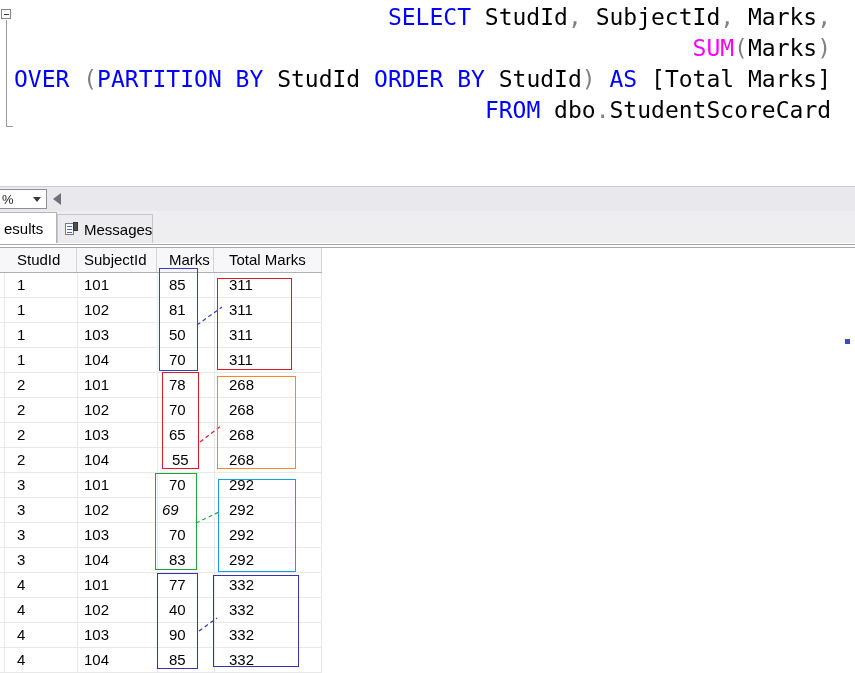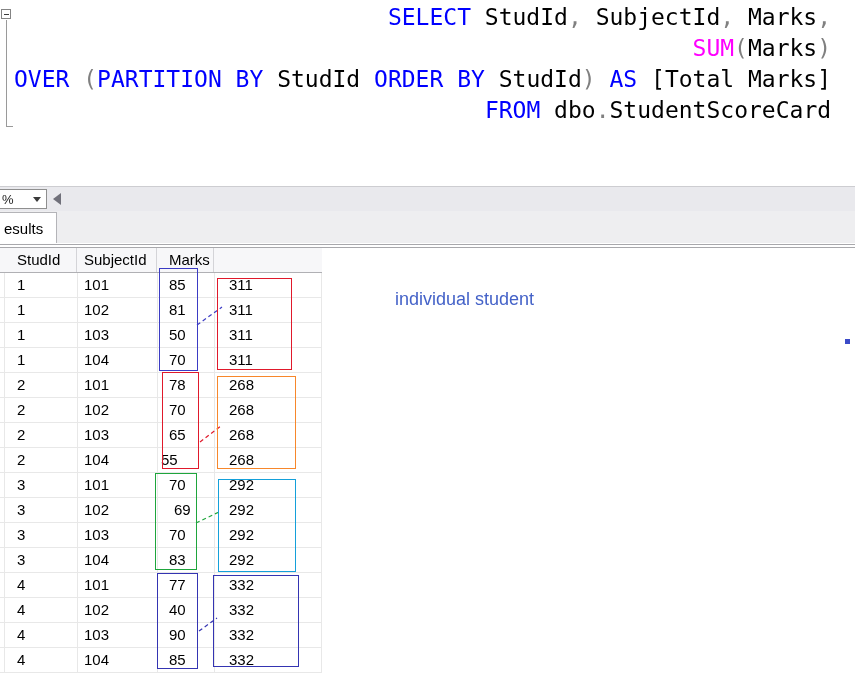--- a/index.html
+++ b/index.html
@@ -74,28 +74,39 @@
       <span id="zoom-value">%</span>
       <span id="zoom-caret"></span>
     </div>
     <div id="hscroll-left-arrow" class="abs"></div>
   </div>
 
   <div id="tab-strip" class="abs">
     <div id="tab-results" class="abs">
       <span class="tab-label">esults</span>
     </div>
+    <div id="tab-messages" class="abs">
+      <span id="messages-icon">
+        <span class="page"></span>
+          <span class="l1"></span>
+          <span class="l2"></span>
+          <span class="l3"></span>
+          <span class="bar"></span>
+      </span>
+      <span class="tab-label">Messages</span>
+    </div>
   </div>
   <div class="divider-line abs" style="top:244px"></div>
   <div class="divider-line abs" style="top:247px"></div>
 
   <div id="grid-header" class="abs">
       <div class="hcell" style="left: 4px; width: 73px; padding-left: 13px;">StudId</div>
       <div class="hcell" style="left: 77px; width: 80px; padding-left: 7px;">SubjectId</div>
       <div class="hcell" style="left: 157px; width: 57px; padding-left: 12px;">Marks</div>
+      <div class="hcell" style="left: 214px; width: 108px; padding-left: 15px;">Total Marks</div>
     </div>
   <div id="selected-cell" class="abs"></div>
   <div id="grid-body" class="abs">
       <div class="grow" style="top: 0px;">
         <div class="gcell" style="left: 17px; width: 60px;">1</div>
         <div class="gcell" style="left: 84px; width: 73px;">101</div>
         <div class="gcell" style="left: 169px; width: 45px;">85</div>
         <div class="gcell" style="left: 229px; width: 93px;">311</div>
       </div>
       <div class="grow" style="top: 25px;">
@@ -130,33 +141,33 @@
       </div>
       <div class="grow" style="top: 150px;">
         <div class="gcell" style="left: 17px; width: 60px;">2</div>
         <div class="gcell" style="left: 84px; width: 73px;">103</div>
         <div class="gcell" style="left: 169px; width: 45px;">65</div>
         <div class="gcell" style="left: 229px; width: 93px;">268</div>
       </div>
       <div class="grow" style="top: 175px;">
         <div class="gcell" style="left: 17px; width: 60px;">2</div>
         <div class="gcell" style="left: 84px; width: 73px;">104</div>
-        <div class="gcell" style="left: 161px; width: 45px;">55</div>
+        <div class="gcell" style="left: 172px; width: 45px;">55</div>
         <div class="gcell" style="left: 229px; width: 93px;">268</div>
       </div>
       <div class="grow" style="top: 200px;">
         <div class="gcell" style="left: 17px; width: 60px;">3</div>
         <div class="gcell" style="left: 84px; width: 73px;">101</div>
         <div class="gcell" style="left: 169px; width: 45px;">70</div>
         <div class="gcell" style="left: 229px; width: 93px;">292</div>
       </div>
       <div class="grow" style="top: 225px;">
         <div class="gcell" style="left: 17px; width: 60px;">3</div>
         <div class="gcell" style="left: 84px; width: 73px;">102</div>
-        <div class="gcell" style="left: 174px; width: 45px;">69</div>
+        <div class="gcell" style="left: 162px; width: 45px; font-style: italic;">69</div>
         <div class="gcell" style="left: 229px; width: 93px;">292</div>
       </div>
       <div class="grow" style="top: 250px;">
         <div class="gcell" style="left: 17px; width: 60px;">3</div>
         <div class="gcell" style="left: 84px; width: 73px;">103</div>
         <div class="gcell" style="left: 169px; width: 45px;">70</div>
         <div class="gcell" style="left: 229px; width: 93px;">292</div>
       </div>
       <div class="grow" style="top: 275px;">
         <div class="gcell" style="left: 17px; width: 60px;">3</div>
@@ -207,17 +218,16 @@
       <div class="obox" style="left: 217px; top: 278px; width: 75px; height: 92px; border-color: rgb(224, 25, 43);"></div>
       <div class="obox" style="left: 162px; top: 372px; width: 37px; height: 97px; border-color: rgb(224, 25, 43);"></div>
       <div class="obox" style="left: 217px; top: 376px; width: 79px; height: 93px; border-color: rgb(247, 135, 43);"></div>
       <div class="obox" style="left: 155px; top: 473px; width: 42px; height: 97px; border-color: rgb(30, 165, 60);"></div>
       <div class="obox" style="left: 218px; top: 479px; width: 78px; height: 93px; border-color: rgb(20, 160, 218);"></div>
       <div class="obox" style="left: 157px; top: 573px; width: 41px; height: 96px; border-color: rgb(52, 52, 178);"></div>
       <div class="obox" style="left: 213px; top: 575px; width: 86px; height: 92px; border-color: rgb(52, 52, 178);"></div>
     </div>
 
   <div id="annotation" class="abs" style="color: rgb(68, 98, 200);">
-    <div>individual student</div>
   </div>
 
   <div id="blue-dot" class="abs" style="background: rgb(59, 75, 200); left: 845px; top: 339px;"></div>
 </div>
 
 </body></html>

